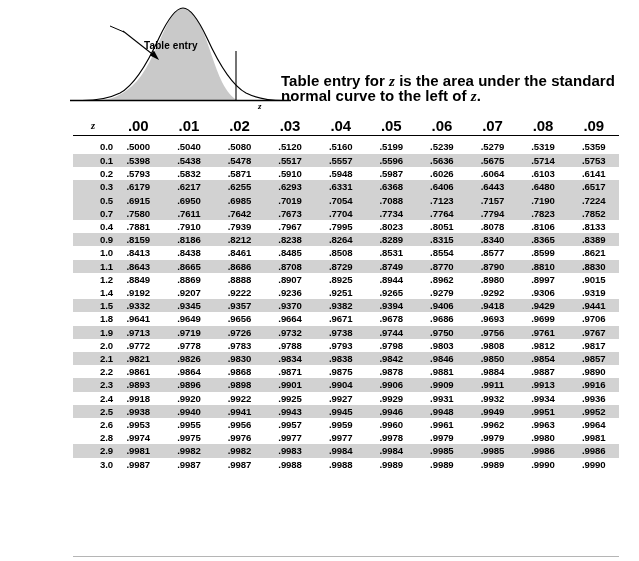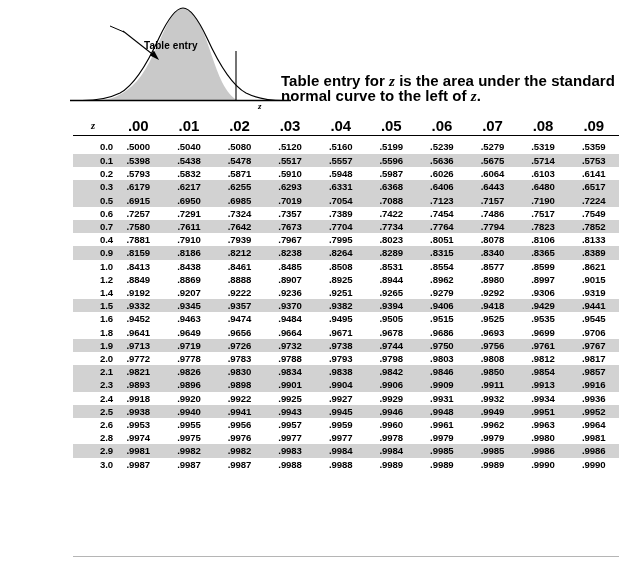--- a/index.html
+++ b/index.html
@@ -259,33 +259,20 @@
           <td>.6950</td>
           <td>.6985</td>
           <td>.7019</td>
           <td>.7054</td>
           <td>.7088</td>
           <td>.7123</td>
           <td>.7157</td>
           <td>.7190</td>
           <td>.7224</td>
         </tr>
-        <tr>
-          <td class="zcol">0.6</td>
-          <td>.7257</td>
-          <td>.7291</td>
-          <td>.7324</td>
-          <td>.7357</td>
-          <td>.7389</td>
-          <td>.7422</td>
-          <td>.7454</td>
-          <td>.7486</td>
-          <td>.7517</td>
-          <td>.7549</td>
-        </tr>
         <tr class="shaded">
           <td class="zcol">0.7</td>
           <td>.7580</td>
           <td>.7611</td>
           <td>.7642</td>
           <td>.7673</td>
           <td>.7704</td>
           <td>.7734</td>
           <td>.7764</td>
           <td>.7794</td>
@@ -324,20 +311,33 @@
           <td>.8438</td>
           <td>.8461</td>
           <td>.8485</td>
           <td>.8508</td>
           <td>.8531</td>
           <td>.8554</td>
           <td>.8577</td>
           <td>.8599</td>
           <td>.8621</td>
         </tr>
+        <tr class="shaded">
+          <td class="zcol">1.1</td>
+          <td>.8643</td>
+          <td>.8665</td>
+          <td>.8686</td>
+          <td>.8708</td>
+          <td>.8729</td>
+          <td>.8749</td>
+          <td>.8770</td>
+          <td>.8790</td>
+          <td>.8810</td>
+          <td>.8830</td>
+        </tr>
         <tr>
           <td class="zcol">1.2</td>
           <td>.8849</td>
           <td>.8869</td>
           <td>.8888</td>
           <td>.8907</td>
           <td>.8925</td>
           <td>.8944</td>
           <td>.8962</td>
           <td>.8980</td>
@@ -364,33 +364,20 @@
           <td>.9357</td>
           <td>.9370</td>
           <td>.9382</td>
           <td>.9394</td>
           <td>.9406</td>
           <td>.9418</td>
           <td>.9429</td>
           <td>.9441</td>
         </tr>
         <tr>
-          <td class="zcol">1.6</td>
-          <td>.9452</td>
-          <td>.9463</td>
-          <td>.9474</td>
-          <td>.9484</td>
-          <td>.9495</td>
-          <td>.9505</td>
-          <td>.9515</td>
-          <td>.9525</td>
-          <td>.9535</td>
-          <td>.9545</td>
-        </tr>
-        <tr>
           <td class="zcol">1.8</td>
           <td>.9641</td>
           <td>.9649</td>
           <td>.9656</td>
           <td>.9664</td>
           <td>.9671</td>
           <td>.9678</td>
           <td>.9686</td>
           <td>.9693</td>
           <td>.9699</td>
@@ -428,20 +415,33 @@
           <td>.9826</td>
           <td>.9830</td>
           <td>.9834</td>
           <td>.9838</td>
           <td>.9842</td>
           <td>.9846</td>
           <td>.9850</td>
           <td>.9854</td>
           <td>.9857</td>
         </tr>
+        <tr>
+          <td class="zcol">2.2</td>
+          <td>.9861</td>
+          <td>.9864</td>
+          <td>.9868</td>
+          <td>.9871</td>
+          <td>.9875</td>
+          <td>.9878</td>
+          <td>.9881</td>
+          <td>.9884</td>
+          <td>.9887</td>
+          <td>.9890</td>
+        </tr>
         <tr class="shaded">
           <td class="zcol">2.3</td>
           <td>.9893</td>
           <td>.9896</td>
           <td>.9898</td>
           <td>.9901</td>
           <td>.9904</td>
           <td>.9906</td>
           <td>.9909</td>
           <td>.9911</td>

